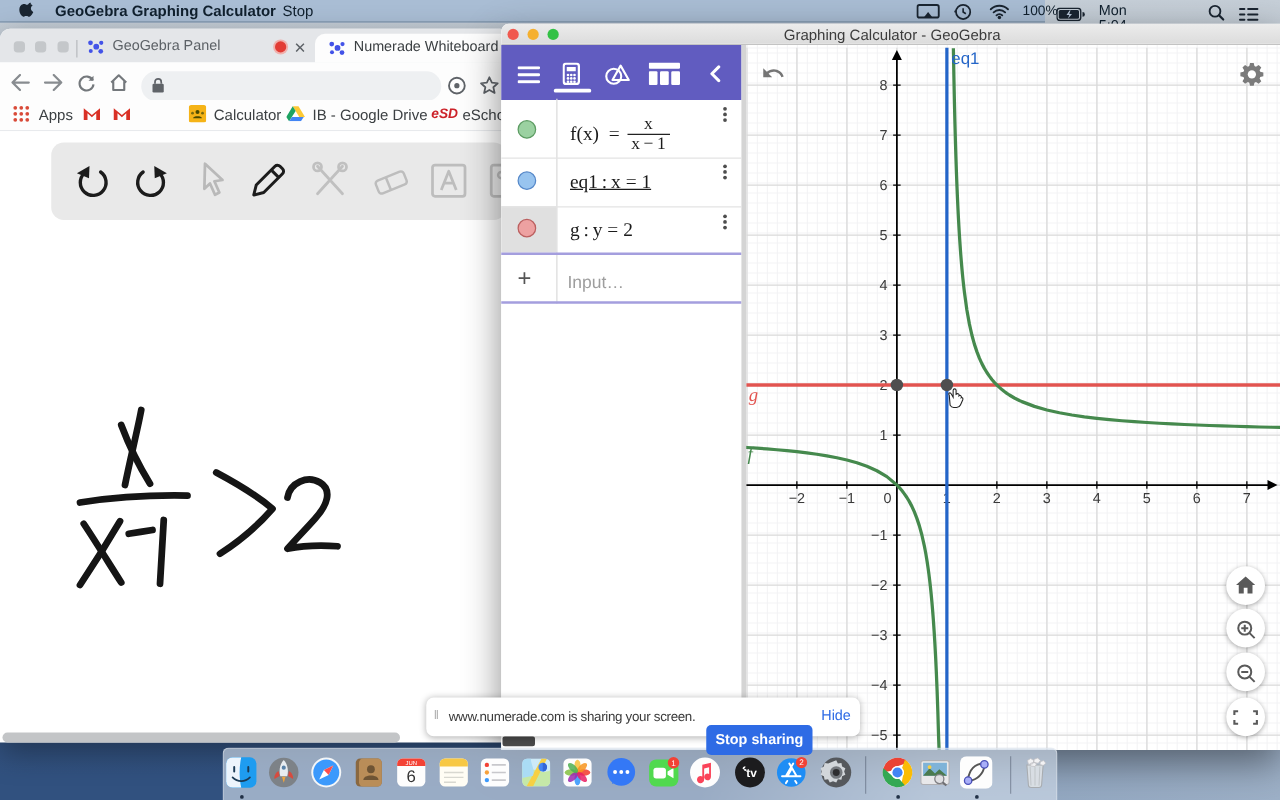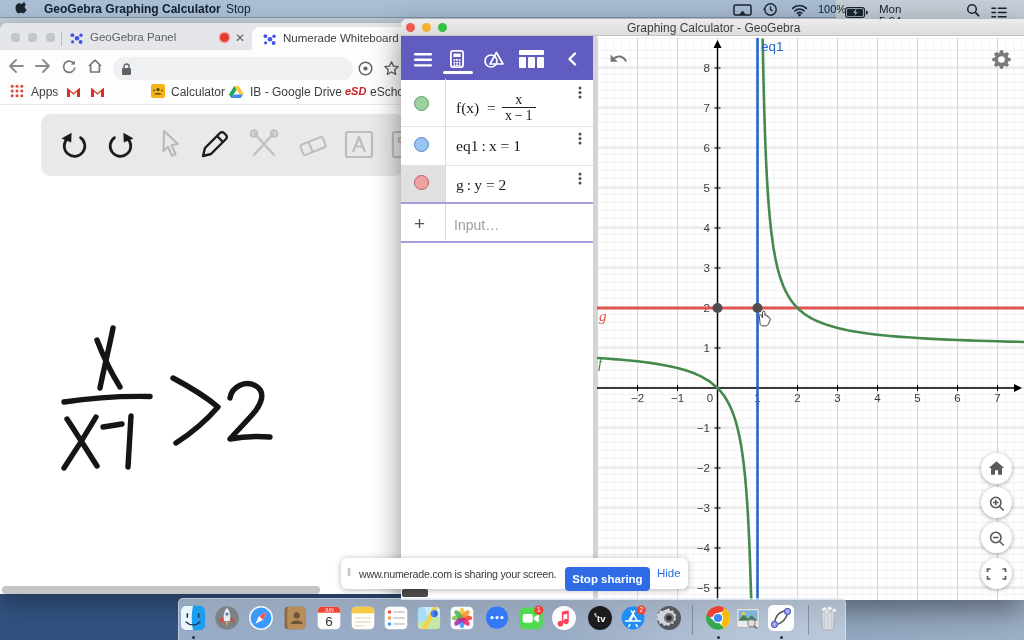--- a/index.html
+++ b/index.html
@@ -368,21 +368,21 @@
   <div class="abs" style="left:12.5px;top:117.5px;width:15px;height:15px;border-radius:50%;background:#98c4ef;border:1.6px solid #5688c9;"></div>
   <div class="abs" style="left:12.5px;top:156px;width:15px;height:15px;border-radius:50%;background:#eda1a1;border:1.6px solid #bb5f5f;"></div>
 
   <div class="abs" style="left:55px;top:71px;width:130px;height:36px;font-family:'Liberation Serif',serif;font-size:15.5px;color:#1b1b1b;">
     <span style="position:absolute;left:0;top:9px;">f(x)&nbsp;&nbsp;=</span>
     <span style="position:absolute;left:46px;top:2px;display:inline-block;text-align:center;">
       <span style="display:block;line-height:15px;font-size:14px;">x</span>
       <span style="display:block;line-height:16px;font-size:14px;border-top:1.3px solid #222;padding:0 3px;">x − 1</span>
     </span>
   </div>
-  <div class="abs" style="left:55px;top:118px;font-family:'Liberation Serif',serif;font-size:15.5px;color:#1b1b1b;">eq1 : x&nbsp;=&nbsp;1</div>
+  <div class="abs" style="left:55px;top:118px;font-family:'Liberation Serif',serif;font-size:15.5px;color:#1b1b1b;text-decoration:underline;">eq1 : x&nbsp;=&nbsp;1</div>
   <div class="abs" style="left:55px;top:157px;font-family:'Liberation Serif',serif;font-size:15.5px;color:#1b1b1b;">g : y&nbsp;=&nbsp;2</div>
   <div class="abs" style="left:13px;top:194px;font-size:19px;color:#555;font-weight:300;">+</div>
   <div class="abs" style="left:53px;top:198px;font-size:14px;color:#9e9e9e;">Input…</div>
 
   <div class="abs" style="left:177px;top:66px;"><svg width="4" height="13" viewBox="0 0 4 13">
         <g fill="#4e4e4e">
           <circle cx="2" cy="2" r="1.5"></circle>
           <circle cx="2" cy="6.5" r="1.5"></circle>
           <circle cx="2" cy="11" r="1.5"></circle>
         </g>
@@ -399,21 +399,21 @@
           <circle cx="2" cy="2" r="1.5"></circle>
           <circle cx="2" cy="6.5" r="1.5"></circle>
           <circle cx="2" cy="11" r="1.5"></circle>
         </g>
       </svg></div>
 </div>
 
 <div class="abs" style="left:341px;top:558px;width:347px;height:31px;background:#fff;border-radius:6px;box-shadow:0 1px 6px rgba(0,0,0,.3);z-index:50;">
   <div class="abs" style="left:6px;top:9px;color:#aaa;font-size:10px;letter-spacing:1px;">‖</div>
   <div class="abs" style="left:18px;top:10px;font-size:10.7px;color:#3a3a3a;letter-spacing:-0.25px;">www.numerade.com is sharing your screen.</div>
-  <div class="abs" style="left:224px;top:9px;width:85px;height:24px;background:#2e6be5;border-radius:4px;color:#fff;font-size:11.5px;font-weight:bold;text-align:center;line-height:24px;">Stop sharing</div>
+  <div class="abs" style="left:224px;top:22px;width:85px;height:24px;background:#2e6be5;border-radius:4px;color:#fff;font-size:11.5px;font-weight:bold;text-align:center;line-height:24px;">Stop sharing</div>
   <div class="abs" style="left:316px;top:9px;font-size:11.5px;color:#2e6be5;">Hide</div>
 </div>
 <div class="abs" style="left:402px;top:589px;width:26px;height:8px;background:#4a4a4a;border-radius:2px;z-index:49;"></div>
 
 <div class="abs" id="dock" style="left:178px;top:598px;width:668px;height:42px;background:rgba(203,215,230,.68);border-radius:5px 5px 0 0;border:1px solid rgba(255,255,255,.35);border-bottom:none;"></div>
 <div class="abs" style="left:0;top:605px;width:1024px;height:34px;z-index:60;">
 
   <svg class="abs" style="left:180px" width="26" height="26" viewBox="0 0 30 30">
       <defs>
         <clipPath id="fc">

